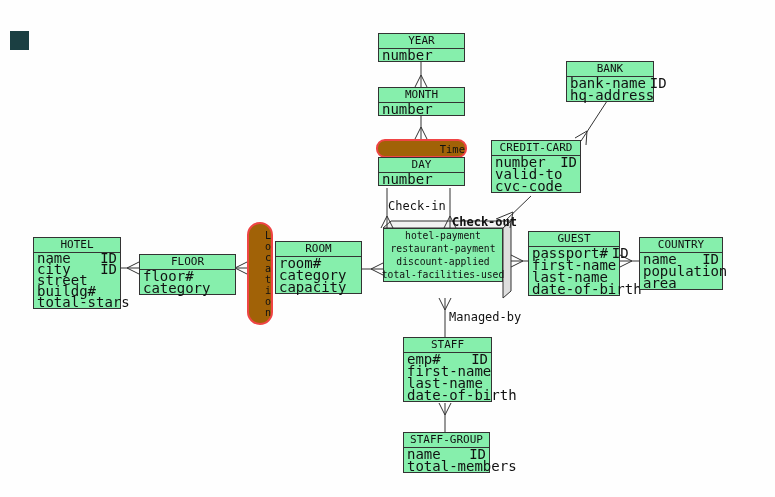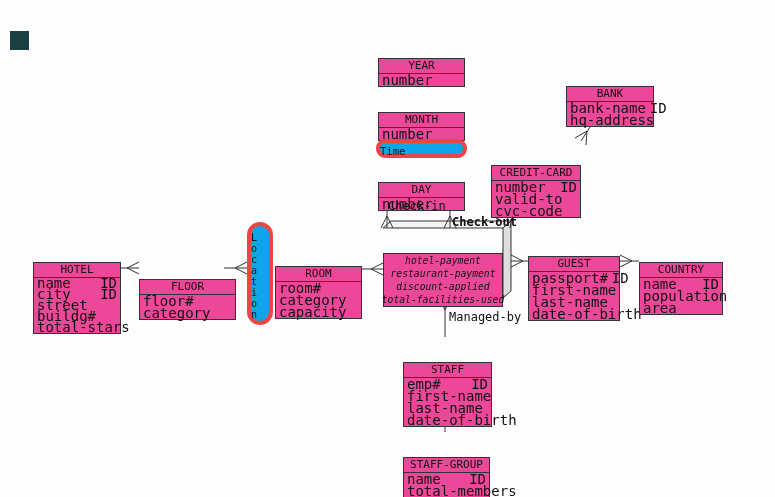--- a/index.html
+++ b/index.html
@@ -5,36 +5,36 @@
   html,body{margin:0;padding:0;}
   body{
     width:775px;height:497px;position:relative;overflow:hidden;
     background:#fefefe;
     font-family:"DejaVu Sans Mono","Liberation Mono",monospace;
     color:#111;
   }
   #canvas{position:absolute;left:0;top:0;width:775px;height:497px;}
   #connector-layer{position:absolute;left:0;top:0;z-index:1;}
   .entity{
-    position:absolute;z-index:2;background:#ec4899;
-    border:1px solid #333;box-sizing:border-box;margin-top:25px;
+    position:absolute;z-index:2;background:#86efac;
+    border:1px solid #333;box-sizing:border-box;
   }
   .ehead{
     height:14px;line-height:14px;font-size:11px;text-align:center;
     border-bottom:1px solid #333;white-space:nowrap;overflow:hidden;
   }
   .erow{
     height:12px;line-height:12px;font-size:14px;
     display:flex;justify-content:space-between;
     padding:0 3px;white-space:nowrap;
   }
   .atag{margin-left:4px;}
   .capsule{
-    position:absolute;z-index:2;background:#0ea5e9;border:4px solid #ef4444;
-    box-sizing:border-box;text-align:left;
+    position:absolute;z-index:2;background:#a16207;border:2px solid #ef4444;
+    box-sizing:border-box;text-align:right;
   }
   #c-time{left:376px;top:139px;width:91px;height:19px;border-radius:9px;
     font-size:10.5px;line-height:17px;}
   #c-location{left:247px;top:222px;width:26px;height:103px;border-radius:13px;
     font-size:10px;line-height:11px;padding-top:6px;white-space:pre-line;}
   .rlabel{
     position:absolute;z-index:3;font-size:12px;line-height:12px;
     white-space:nowrap;background:transparent;
   }
   #lbl-check-in{left:388px;top:200px;}
@@ -44,21 +44,21 @@
   #e-year {left:378px;top:33px;width:87px;}
   #e-month{left:378px;top:87px;width:87px;}
   #e-day  {left:378px;top:157px;width:87px;}
   #e-bank {left:566px;top:61px;width:88px;}
   #e-credit-card{left:491px;top:140px;width:90px;}
   #e-hotel{left:33px;top:237px;width:88px;}
   #e-floor{left:139px;top:254px;width:97px;}
   #e-room {left:275px;top:241px;width:87px;}
   #e-visit{left:383px;top:228px;width:120px;}
   #e-visit .ehead{height:16px;line-height:16px;}
-  #e-visit .erow{height:13px;line-height:13px;font-size:9.7px;justify-content:center;padding:0 1px;font-style:italic;}
+  #e-visit .erow{height:13px;line-height:13px;font-size:9.7px;justify-content:center;padding:0 1px;}
   #e-guest{left:528px;top:231px;width:92px;}
   #e-country{left:639px;top:237px;width:84px;}
   #e-staff{left:403px;top:337px;width:89px;}
   #e-staff-group{left:403px;top:432px;width:87px;}
   #e-hotel .erow{height:11px;line-height:11px;}
   #corner-marker{position:absolute;left:10px;top:31px;width:19px;height:19px;z-index:4;}
 </style>
 </head>
 <body>
 

